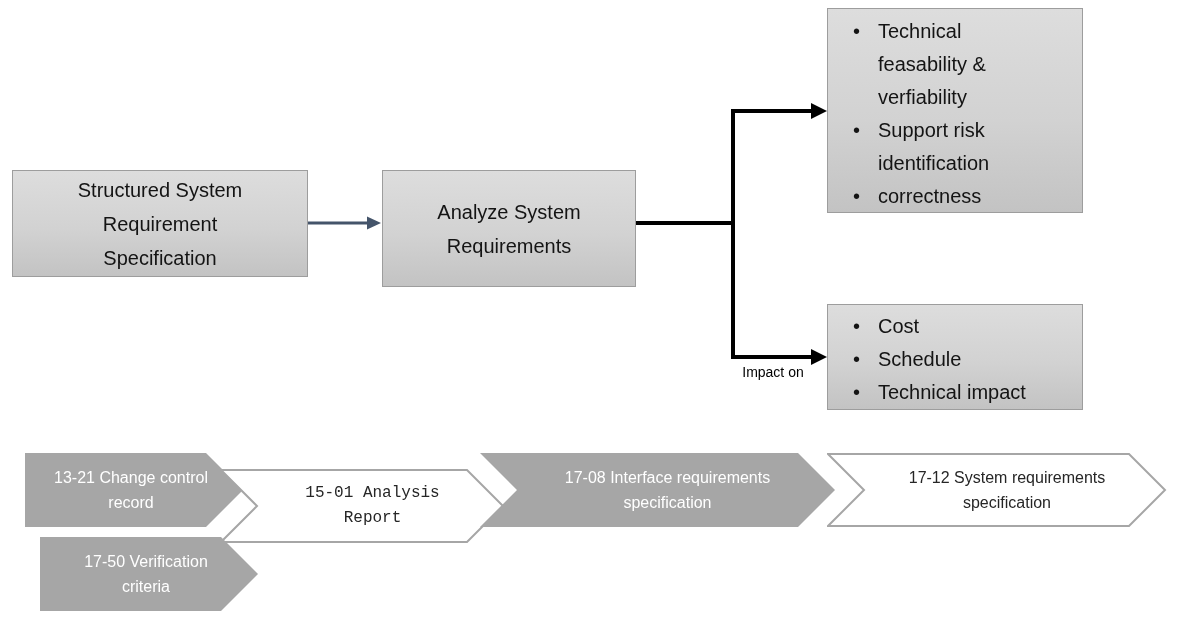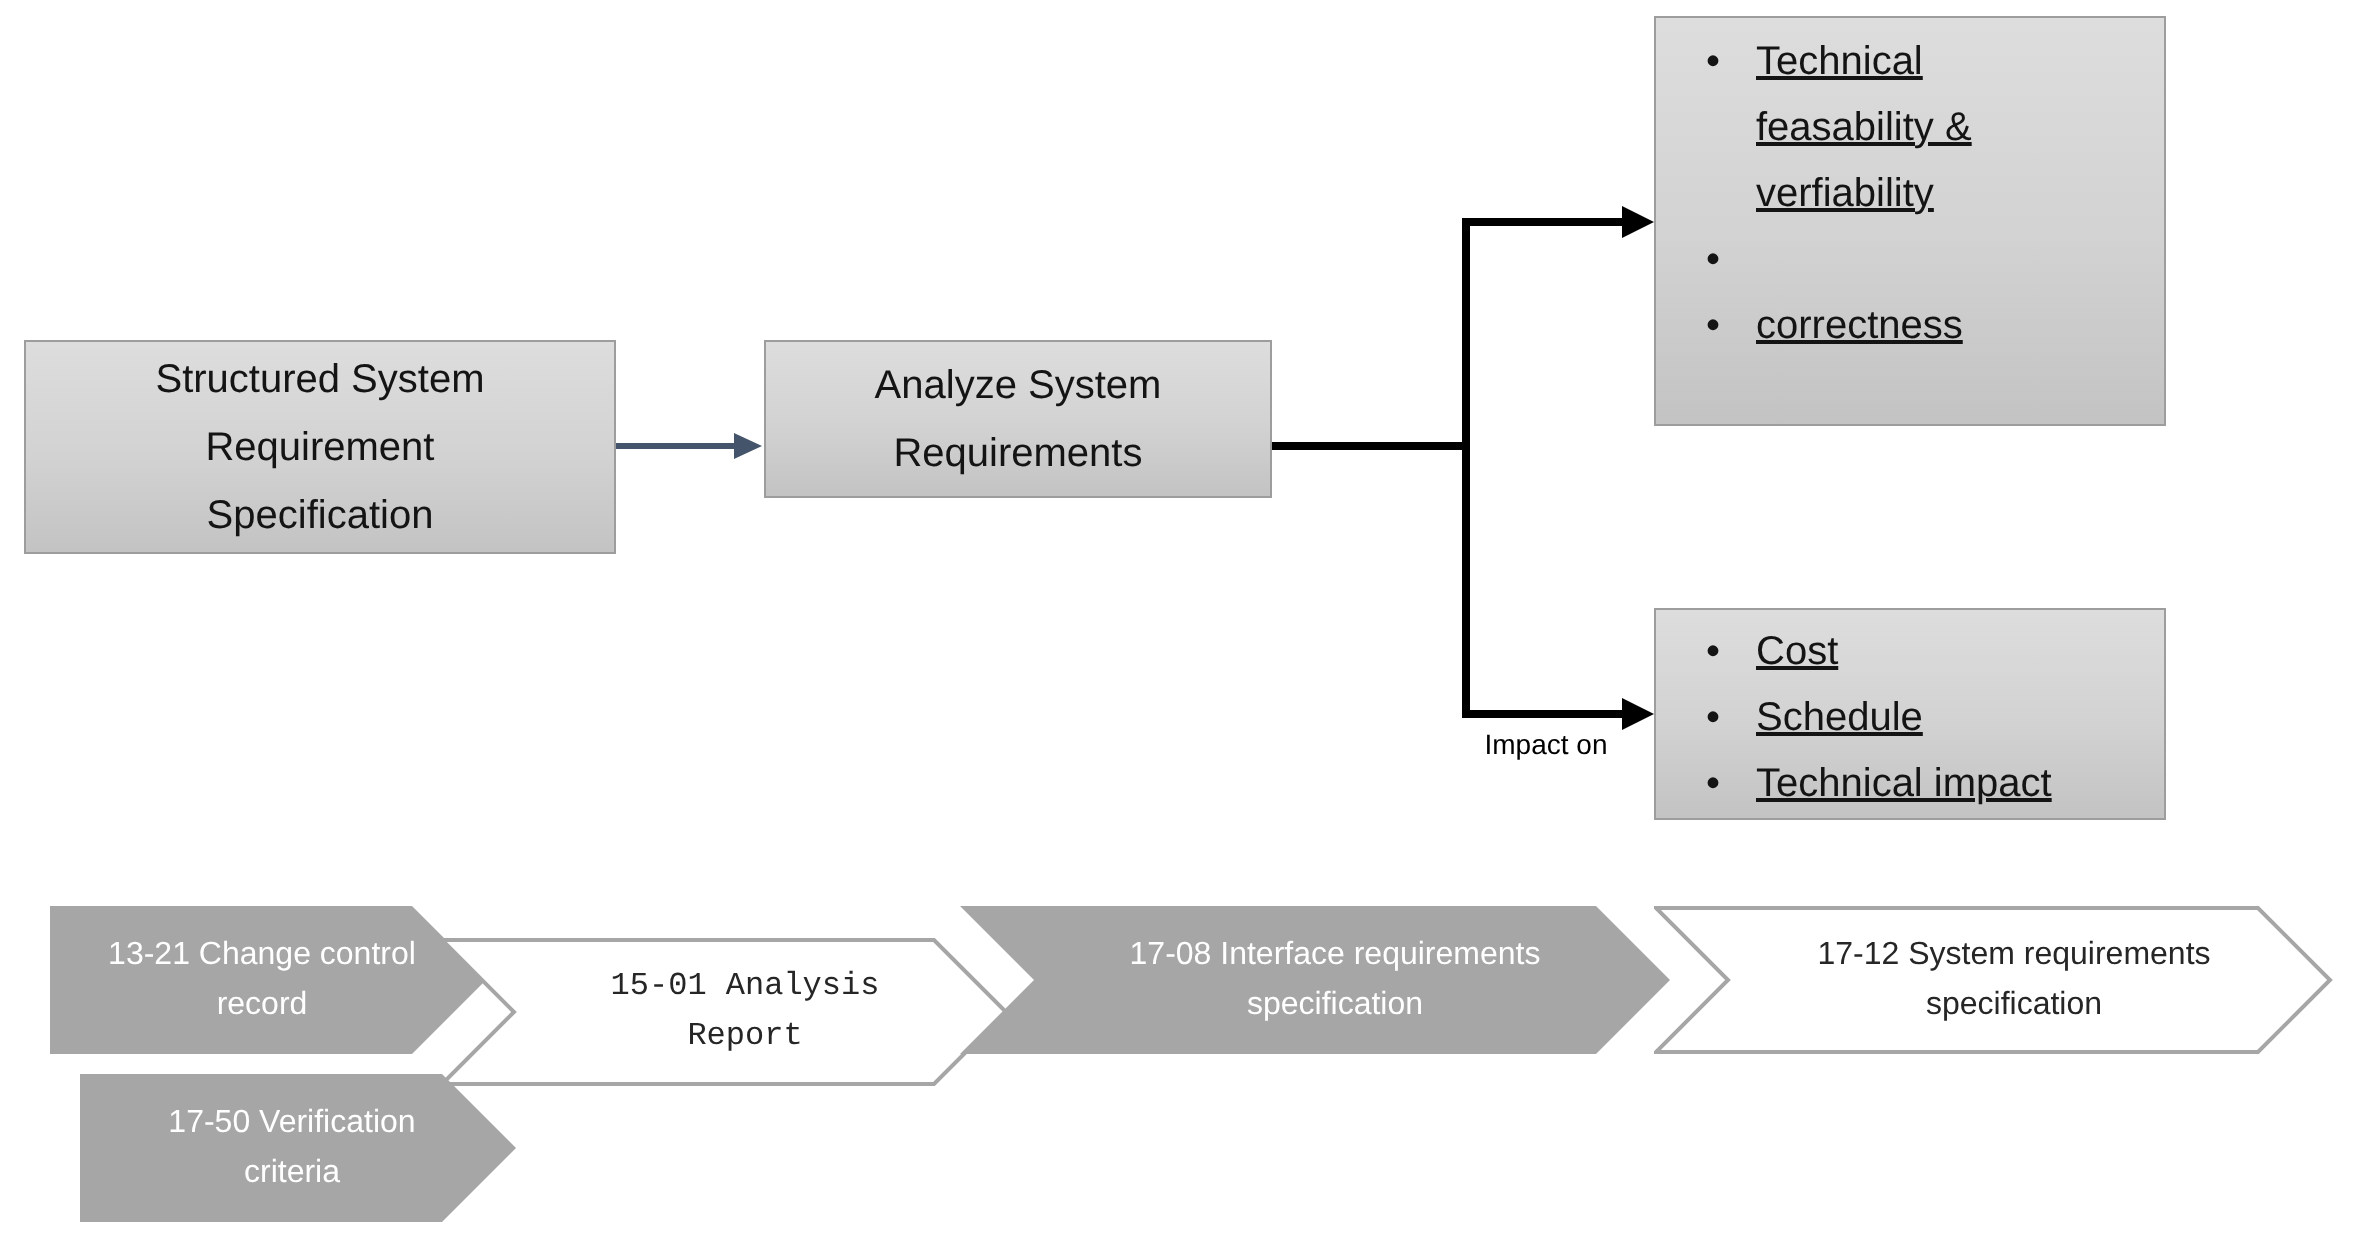--- a/index.html
+++ b/index.html
@@ -31,39 +31,38 @@
     align-items: center;
     justify-content: center;
     text-align: center;
   }
   .box-label {
     font-size: 20px;
     line-height: 34px;
     max-width: 195px;
   }
   #box-input   { left: 12px;  top: 170px; width: 296px; height: 107px; }
-  #box-process { left: 382px; top: 170px; width: 254px; height: 79px; }
+  #box-process { left: 382px; top: 170px; width: 254px; height: 117px; }
   #box-outcomes { left: 827px; top: 8px;   width: 256px; height: 205px; }
   #box-impact   { left: 827px; top: 304px; width: 256px; height: 106px; }
   
   .bullets { padding: 6px 6px 0 25px; }
   #box-impact .bullets { padding-top: 5px; }
   .bullet-row { display: flex; align-items: flex-start; }
   .dot {
     width: 25px;
     flex: 0 0 25px;
     font-size: 20px;
     line-height: 33px;
     color: #141414;
   }
   .bt {
     font-size: 20px;
     line-height: 33px;
     padding-left: 0px;
-    text-decoration: underline;
   }
   #box-outcomes .bt { max-width: 142px; }
   #box-impact   .bt { max-width: 195px; }
   
   .impact-label {
     position: absolute;
     left: 730px; top: 364px;
     width: 86px;
     text-align: center;
     font-size: 14px;
@@ -129,20 +128,21 @@
   </div>
 
   <div class="box" id="box-outcomes">
     <div class="bullets">
       <div class="bullet-row">
         <span class="dot">•</span>
         <span class="bt">Technical feasability &amp; verfiability</span>
       </div>
       <div class="bullet-row">
         <span class="dot">•</span>
+        <span class="bt">Support risk identification</span>
       </div>
       <div class="bullet-row">
         <span class="dot">•</span>
         <span class="bt">correctness</span>
       </div>
     </div>
   </div>
 
   <div class="box" id="box-impact">
     <div class="bullets">

